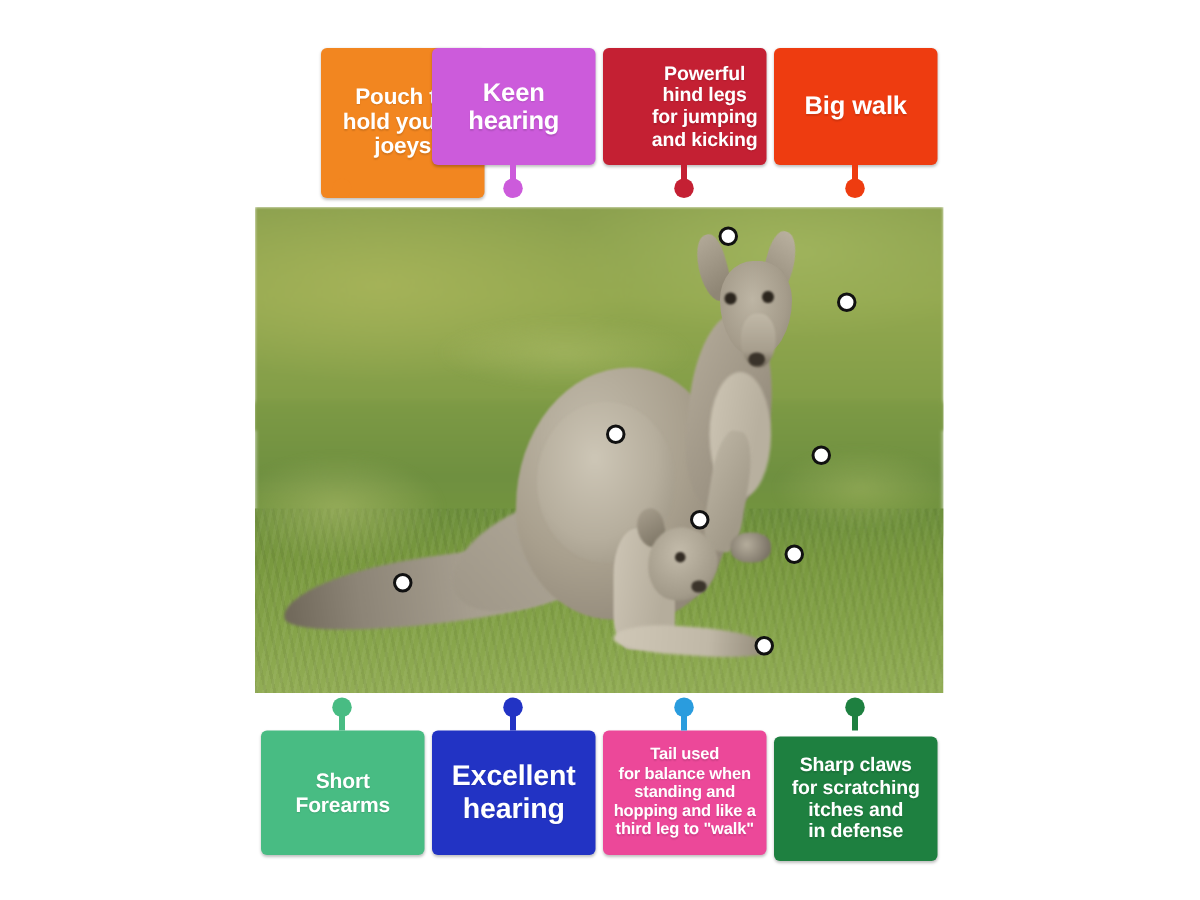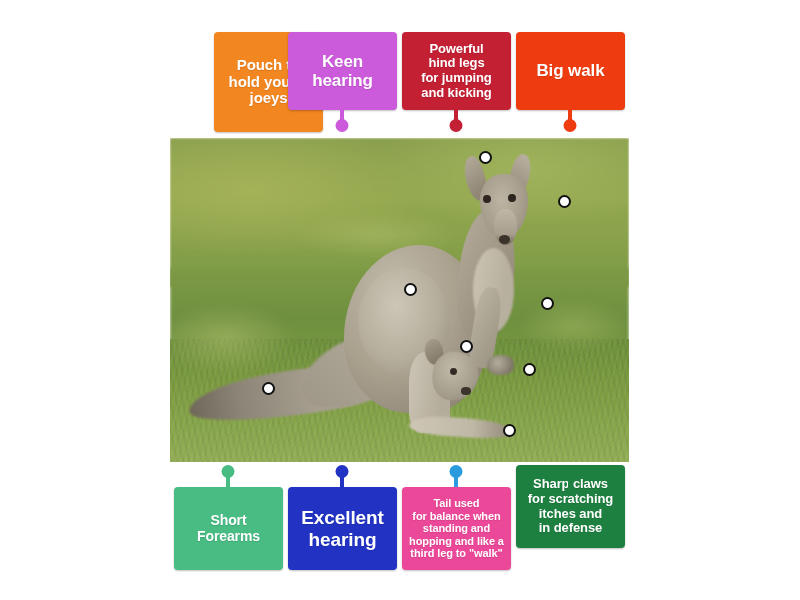--- a/index.html
+++ b/index.html
@@ -268,21 +268,21 @@
         <div class="knob" style="background: rgb(242, 134, 32); top: 9px;"></div>
       </div>
       <div class="label-box" style="left: 288px; top: 32px; width: 109px; height: 78px; background: rgb(204, 91, 219); font-size: 17px;">
         <span class="txt">Keen
 hearing</span>
       </div>
       <div class="stem" style="left: 334px; top: 110px; width: 16px; height: 22px;">
         <div class="bar" style="background: rgb(204, 91, 219); top: 0px; height: 16px;"></div>
         <div class="knob" style="background: rgb(204, 91, 219); top: 9px;"></div>
       </div>
-      <div class="label-box" style="left: 402px; top: 32px; width: 109px; height: 78px; background: rgb(196, 32, 51); font-size: 13px;">
+      <div class="label-box" style="left: 402px; top: 32px; width: 109px; height: 78px; background: rgb(196, 32, 51); font-size: 13px; justify-content: flex-end;">
         <span class="txt">Powerful
 hind legs
 for jumping
 and kicking</span>
       </div>
       <div class="stem" style="left: 448px; top: 110px; width: 16px; height: 22px;">
         <div class="bar" style="background: rgb(196, 32, 51); top: 0px; height: 16px;"></div>
         <div class="knob" style="background: rgb(196, 32, 51); top: 9px;"></div>
       </div>
       <div class="label-box" style="left: 516px; top: 32px; width: 109px; height: 78px; background: rgb(238, 60, 16); font-size: 17px;">
@@ -357,21 +357,21 @@
         <span class="txt">Tail used
 for balance when
 standing and
 hopping and like a
 third leg to "walk"</span>
       </div>
       <div class="stem" style="left: 448px; top: 465px; width: 16px; height: 22px;">
         <div class="bar" style="background: rgb(42, 156, 222); bottom: 0px; height: 16px;"></div>
         <div class="knob" style="background: rgb(42, 156, 222); top: 0px;"></div>
       </div>
-      <div class="label-box" style="left: 516px; top: 465px; width: 109px; height: 83px; background: rgb(30, 128, 64); font-size: 13px;">
+      <div class="label-box" style="left: 516px; top: 491px; width: 109px; height: 83px; background: rgb(30, 128, 64); font-size: 13px;">
         <span class="txt">Sharp claws
 for scratching
 itches and
 in defense</span>
       </div>
       <div class="stem" style="left: 562px; top: 465px; width: 16px; height: 22px;">
         <div class="bar" style="background: rgb(30, 128, 64); bottom: 0px; height: 16px;"></div>
         <div class="knob" style="background: rgb(30, 128, 64); top: 0px;"></div>
       </div>
     </div>

